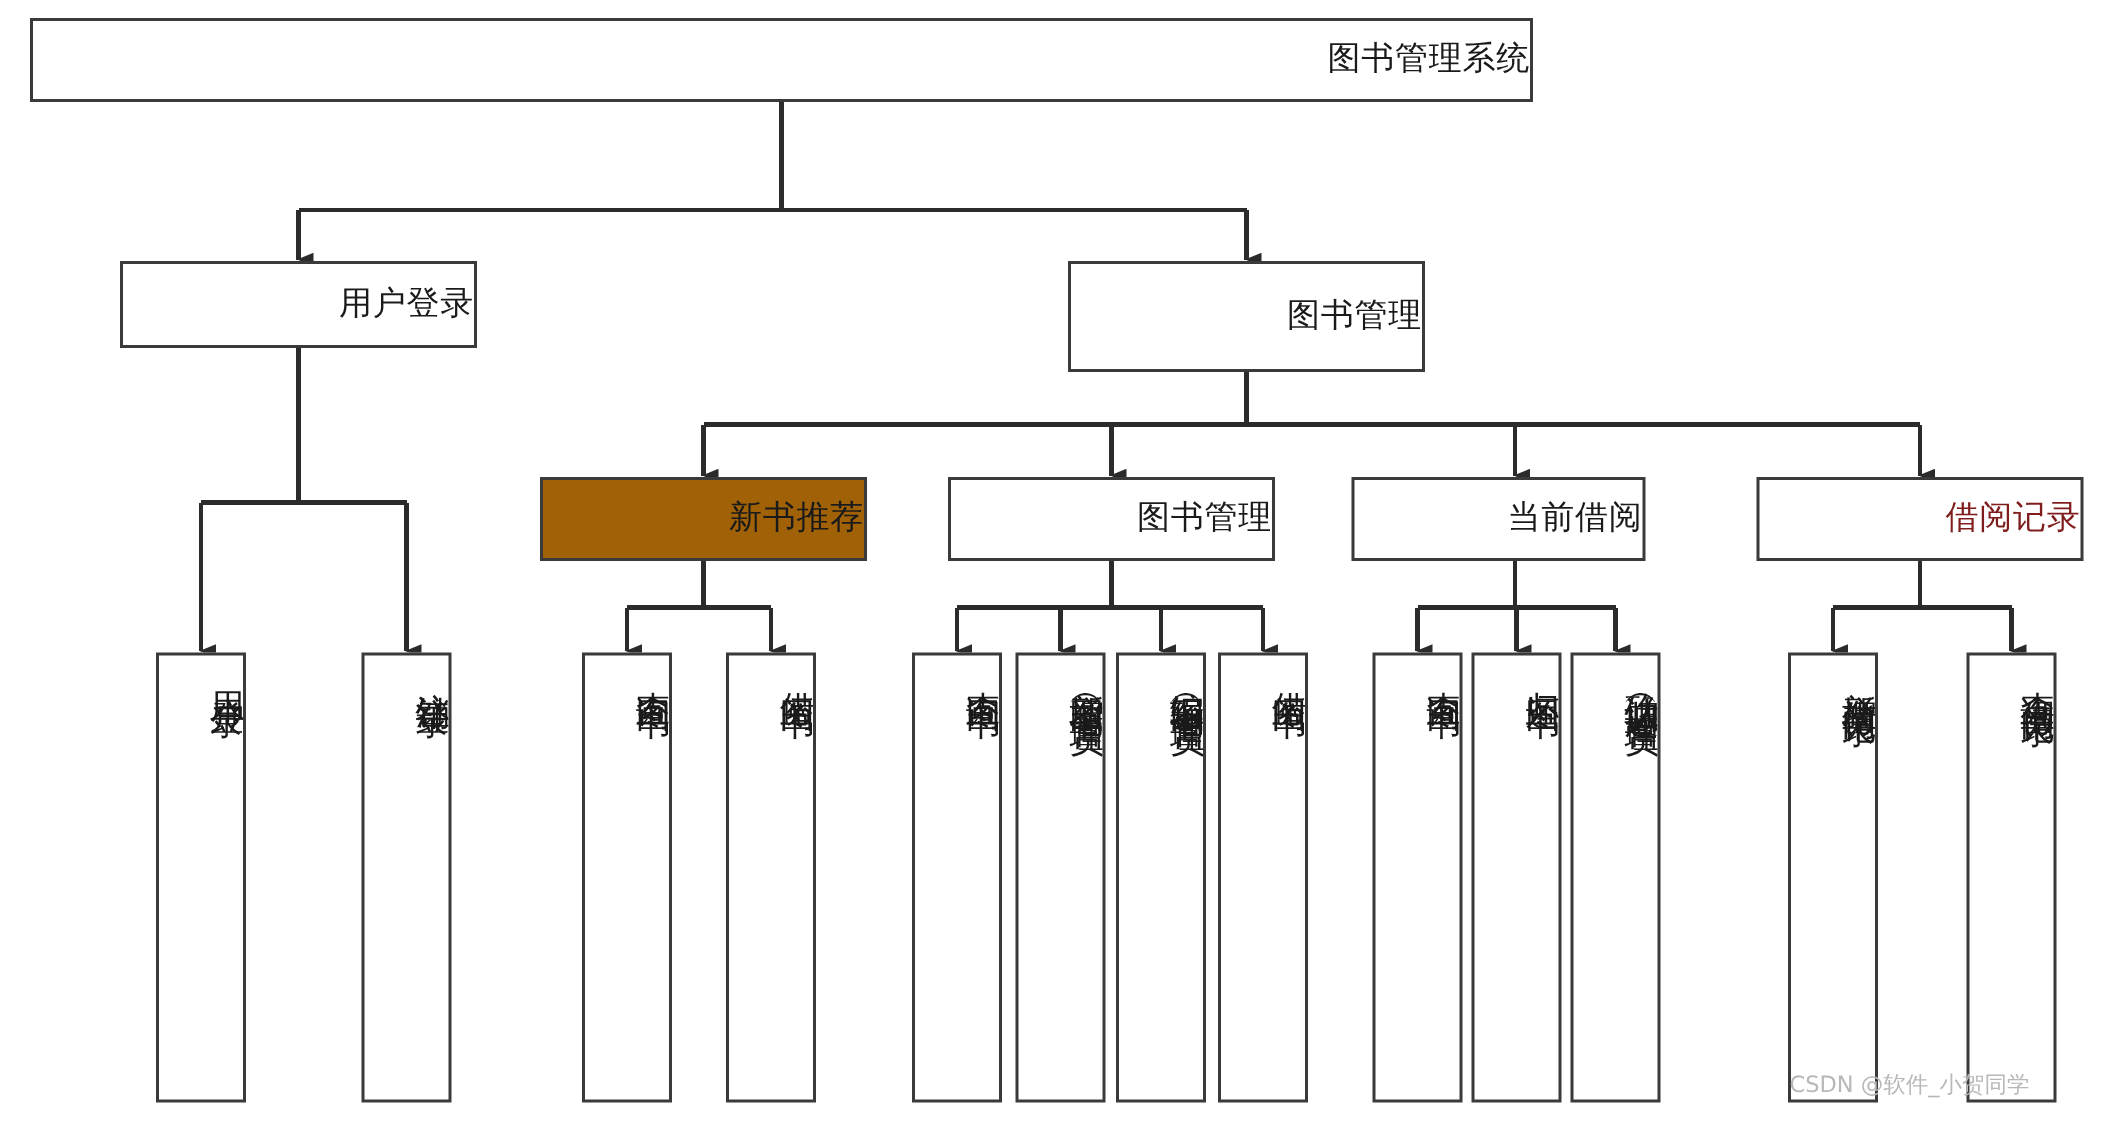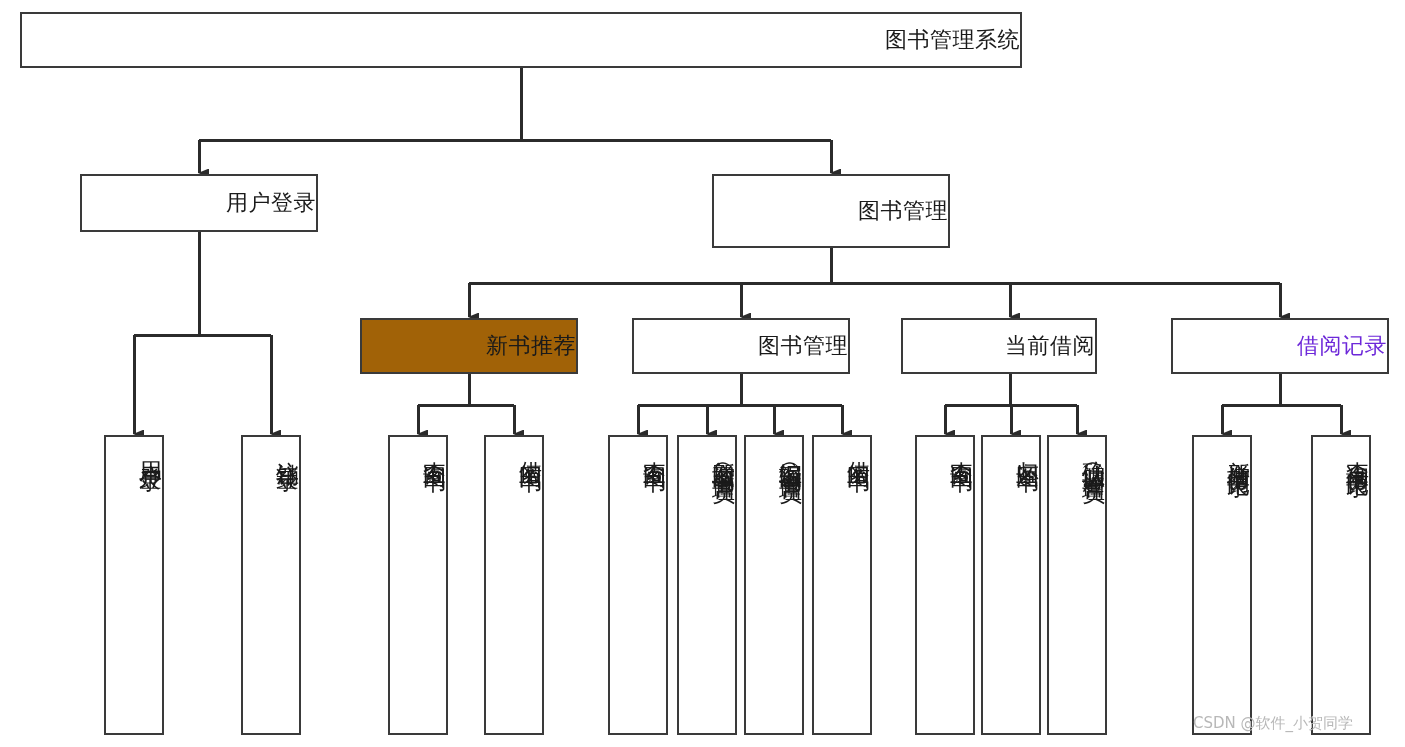--- a/index.html
+++ b/index.html
@@ -129,21 +129,21 @@
       <div class="node-box horizontal" style="left: 360px; top: 318px; width: 218px; height: 56px; border-color: rgb(58, 58, 58); background: #a16207;">
         <span class="node-label" style="color: rgb(26, 26, 26);">新书推荐</span>
       </div>
       <div class="node-box horizontal" style="left: 632px; top: 318px; width: 218px; height: 56px; border-color: rgb(58, 58, 58); background: rgb(255, 255, 255);">
         <span class="node-label" style="color: rgb(26, 26, 26);">图书管理</span>
       </div>
       <div class="node-box horizontal" style="left: 901px; top: 318px; width: 196px; height: 56px; border-color: rgb(58, 58, 58); background: rgb(255, 255, 255);">
         <span class="node-label" style="color: rgb(26, 26, 26);">当前借阅</span>
       </div>
       <div class="node-box horizontal" style="left: 1171px; top: 318px; width: 218px; height: 56px; border-color: rgb(58, 58, 58); background: rgb(255, 255, 255);">
-        <span class="node-label" style="color: #6d28d9;">借阅记录</span>
+        <span class="node-label" style="color: #7f1d1d;">借阅记录</span>
       </div>
       <div class="node-box vertical" style="left: 104px; top: 435px; width: 60px; height: 300px; border-color: rgb(58, 58, 58); background: rgb(255, 255, 255);">
         <span class="node-label" style="color: rgb(26, 26, 26);">用户登录</span>
       </div>
       <div class="node-box vertical" style="left: 241px; top: 435px; width: 60px; height: 300px; border-color: rgb(58, 58, 58); background: rgb(255, 255, 255);">
         <span class="node-label" style="color: rgb(26, 26, 26);">注销登录</span>
       </div>
       <div class="node-box vertical" style="left: 388px; top: 435px; width: 60px; height: 300px; border-color: rgb(58, 58, 58); background: rgb(255, 255, 255);">
         <span class="node-label" style="color: rgb(26, 26, 26);">查询图书</span>
       </div>

